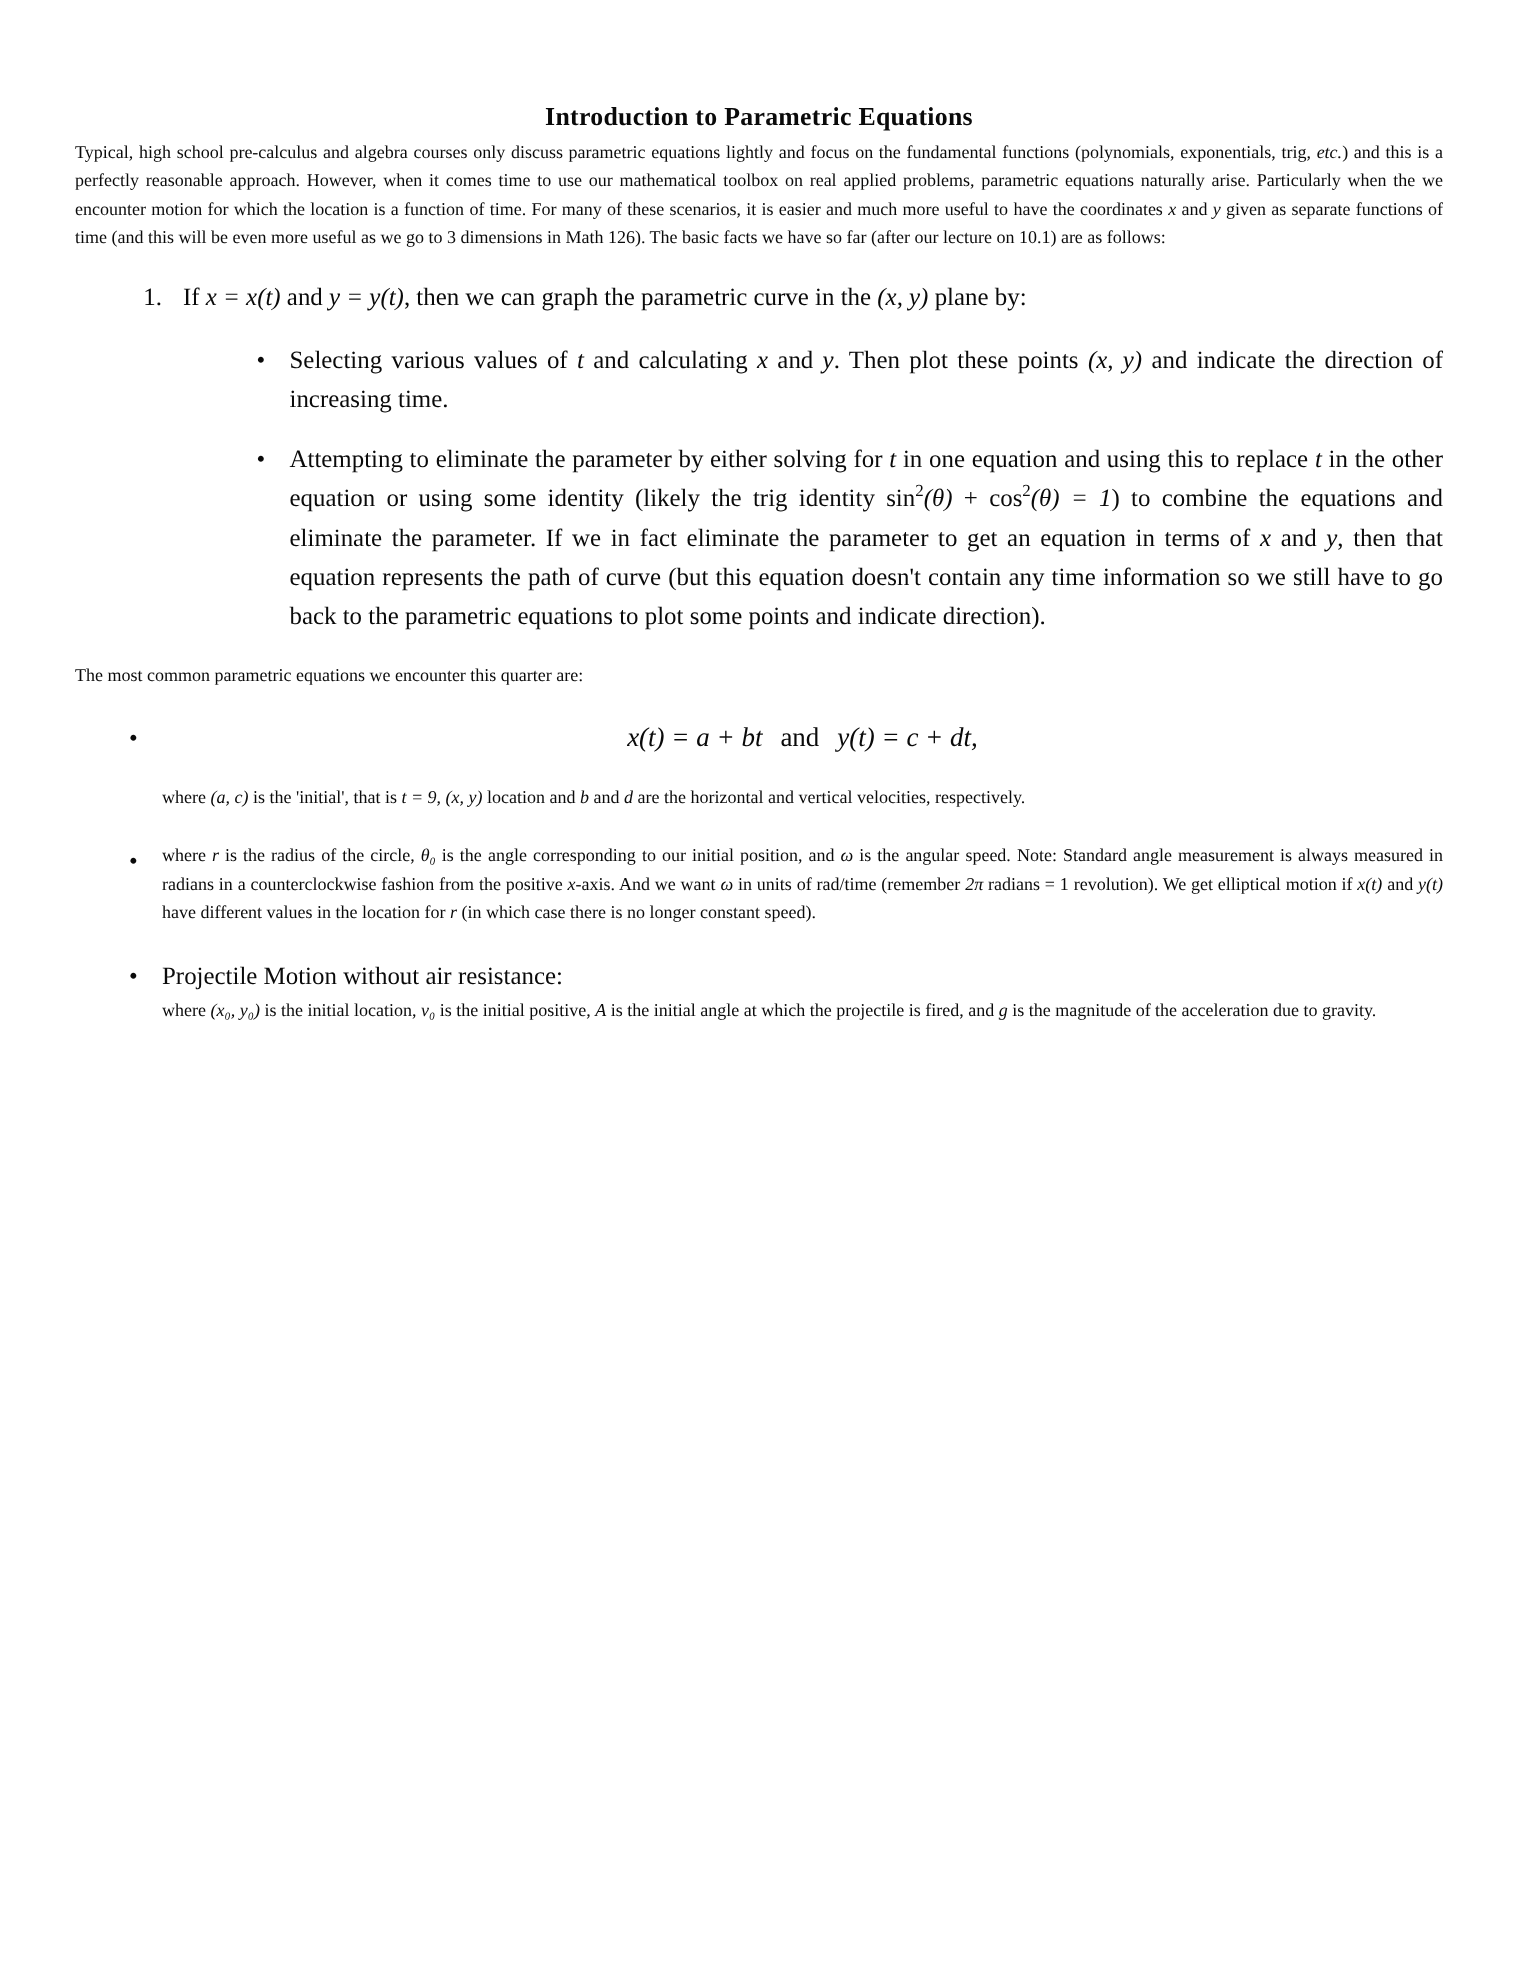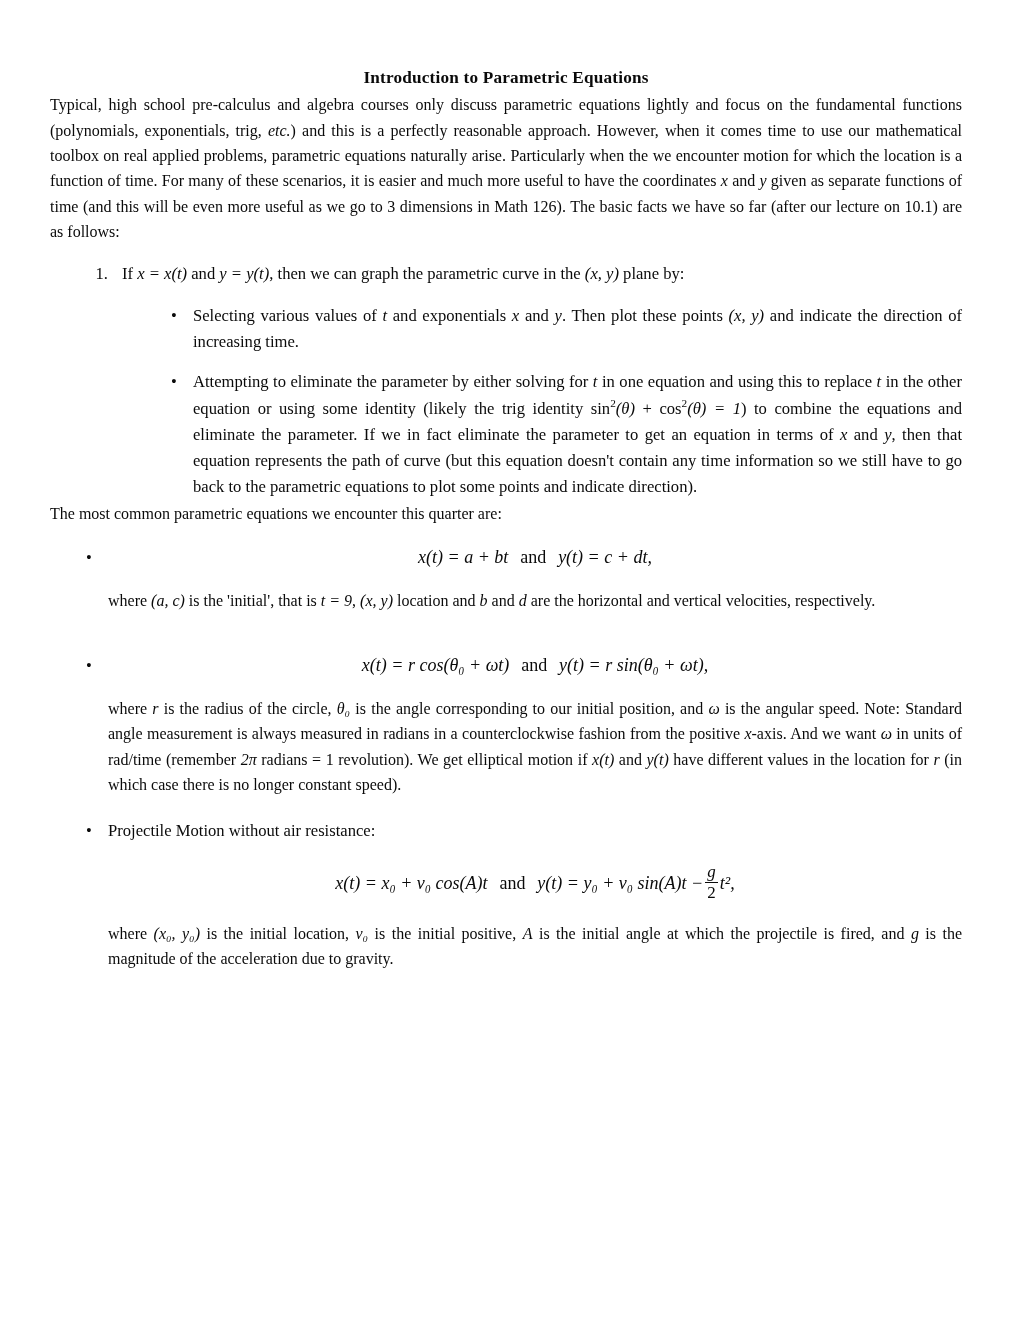--- a/index.html
+++ b/index.html
@@ -33,27 +33,27 @@
   .doc-title {
     text-align: center;
     font-weight: bold;
     font-size: 17.2px;
     line-height: 1.35;
     letter-spacing: 0.2px;
     margin: 0 0 3px 0;
   }
   p.body-text {
     margin: 0;
-    font-size: 16px;
+    font-size: 12px;
     line-height: 1.585;
     text-align: justify;
     text-justify: inter-word;
     hyphens: none;
   }
-  p.gap-above { }
+  p.gap-above { margin-top: 16px; }
 
   
   .mi {
     font-family: "Liberation Serif", "DejaVu Serif", serif;
     font-style: italic;
   }
   .mup { font-style: normal; }
   .sup {
     font-size: 0.68em;
     vertical-align: super;
@@ -155,21 +155,21 @@
     <div class="doc-title">Introduction to Parametric Equations</div>
 
     <p class="body-text"><span>Typical, high school pre-calculus and algebra courses only discuss parametric equations lightly and focus on the fundamental functions (polynomials, exponentials, trig, </span><span class="mi">etc.</span><span>) and this is a perfectly reasonable approach. However, when it comes time to use our mathematical toolbox on real applied problems, parametric equations naturally arise. Particularly when the we encounter motion for which the location is a function of time. For many of these scenarios, it is easier and much more useful to have the coordinates </span><span class="mi">x</span><span> and </span><span class="mi">y</span><span> given as separate functions of time (and this will be even more useful as we go to 3 dimensions in Math 126). The basic facts we have so far (after our lecture on 10.1) are as follows:</span></p>
 
     <ol class="enum">
       <li>
         <span class="enum-marker">1.</span><span>If </span><span class="mi">x = x(t)</span><span> and </span><span class="mi">y = y(t)</span><span>, then we can graph the parametric curve in the </span><span class="mi">(x, y)</span><span> plane by:</span>
 
         <ul class="bul2">
           <li>
-            <span class="bullet">•</span><span>Selecting various values of </span><span class="mi">t</span><span> and exponentials </span><span class="mi">x</span><span> and </span><span class="mi">y</span><span>. Then plot these points </span><span class="mi">(x, y)</span><span> and indicate the direction of increasing time.</span>
+            <span class="bullet">•</span><span>Selecting various values of </span><span class="mi">t</span><span> and calculating </span><span class="mi">x</span><span> and </span><span class="mi">y</span><span>. Then plot these points </span><span class="mi">(x, y)</span><span> and indicate the direction of increasing time.</span>
           </li>
           <li>
             <span class="bullet">•</span><span>Attempting to eliminate the parameter by either solving for </span><span class="mi">t</span><span> in one equation and using this to replace </span><span class="mi">t</span><span> in the other equation or using some identity (likely the trig identity </span><span class="mup">sin</span><span class="sup">2</span><span class="mi">(θ)</span><span> + </span><span class="mup">cos</span><span class="sup">2</span><span class="mi">(θ) = 1</span><span>) to combine the equations and eliminate the parameter. If we in fact eliminate the parameter to get an equation in terms of </span><span class="mi">x</span><span> and </span><span class="mi">y</span><span>, then that equation represents the path of curve (but this equation doesn't contain any time information so we still have to go back to the parametric equations to plot some points and indicate direction).</span>
           </li>
         </ul>
       </li>
     </ol>
 
     <p class="body-text gap-above">The most common parametric equations we encounter this quarter are:</p>
 
@@ -183,35 +183,29 @@
         </div>
 
         <p class="body-text"><span>where </span><span class="mi">(a, c)</span><span> is the 'initial', that is </span><span class="mi">t = 9</span><span>, </span><span class="mi">(x, y)</span><span> location and </span><span class="mi">b</span><span> and </span><span class="mi">d</span><span> are the horizontal and vertical velocities, respectively.</span></p>
       </li>
 
       <div class="spacer-md"></div>
 
       <li>
         <span class="bullet">•</span>
 
-        <div class="display-eq">
-          <span class="eqline"><span class="mi">x(t) = r cos(θ₀ + ωt)</span><span class="wsp"></span><span class="mup">and</span><span class="wsp"></span><span class="mi">y(t) = r sin(θ₀ + ωt),</span></span>
-        </div>
 
         <p class="body-text"><span>where </span><span class="mi">r</span><span> is the radius of the circle, </span><span class="mi">θ₀</span><span> is the angle corresponding to our initial position, and </span><span class="mi">ω</span><span> is the angular speed. Note: Standard angle measurement is always measured in radians in a counterclockwise fashion from the positive </span><span class="mi">x</span><span>-axis. And we want </span><span class="mi">ω</span><span> in units of rad/time (remember </span><span class="mi">2π</span><span> radians = 1 revolution). We get elliptical motion if </span><span class="mi">x(t)</span><span> and </span><span class="mi">y(t)</span><span> have different values in the location for </span><span class="mi">r</span><span> (in which case there is no longer constant speed).</span></p>
       </li>
 
       <div class="spacer-md"></div>
 
       <li>
         <span class="bullet">•</span><span>Projectile Motion without air resistance:</span>
 
-        <div class="display-eq">
-          <span class="eqline"><span class="mi">x(t) = x₀ + v₀ cos(A)t</span><span class="wsp"></span><span class="mup">and</span><span class="wsp"></span><span class="mi">y(t) = y₀ + v₀ sin(A)t −</span><span class="frac"><span class="num mi">g</span><span class="den mup">2</span></span><span class="mi">t²,</span></span>
-        </div>
 
         <p class="body-text"><span>where </span><span class="mi">(x₀, y₀)</span><span> is the initial location, </span><span class="mi">v₀</span><span> is the initial positive, </span><span class="mi">A</span><span> is the initial angle at which the projectile is fired, and </span><span class="mi">g</span><span> is the magnitude of the acceleration due to gravity.</span></p>
       </li>
 
     </ul>
 
   </div>
 </div>
 
 </body></html>

